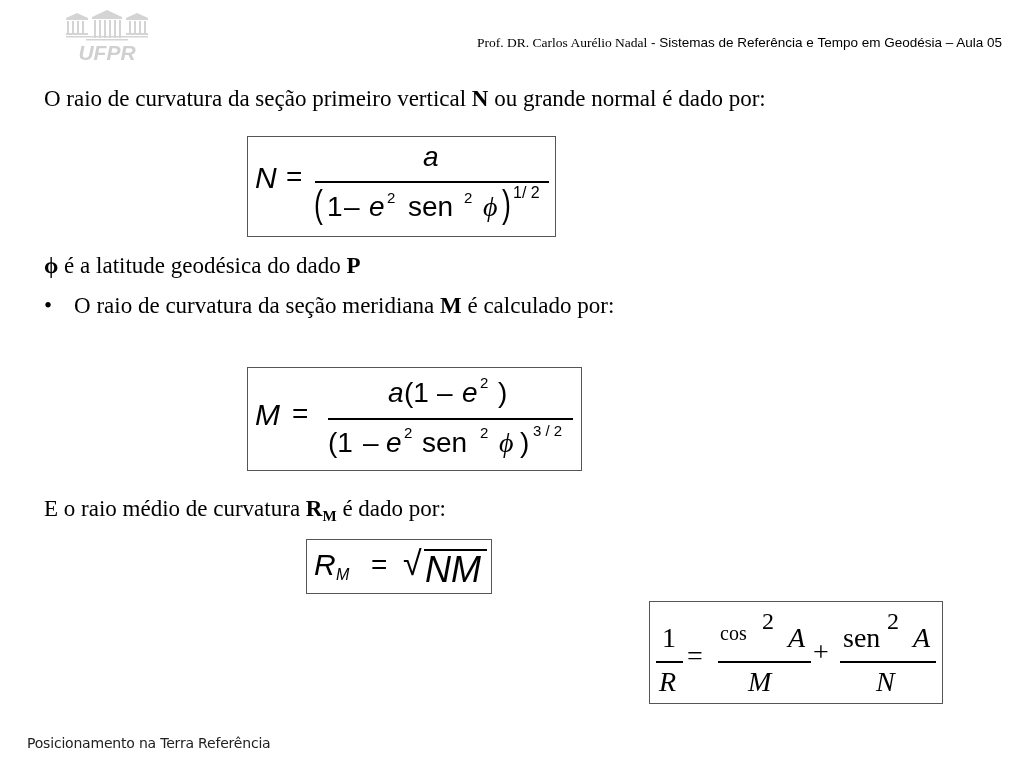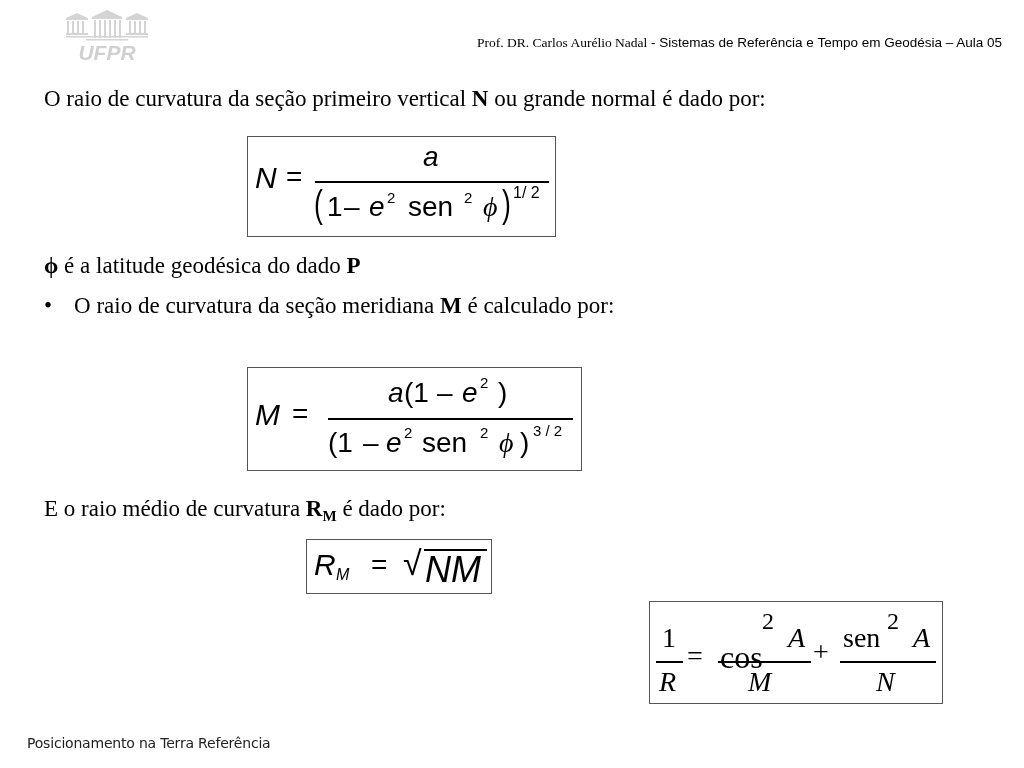--- a/index.html
+++ b/index.html
@@ -139,21 +139,21 @@
     <span class="abs it" style="left:118px; top:9px; font-size:36px;text-align:center;">NM</span>
   </div>
 </div>
 
 <div class="box" style="left:649px; top:601px; width:292px; height:101px;">
   <div class="serif" style="position:relative; width:100%; height:100%;">
     <span class="abs" style="left:12px; top:20px; font-size:28px;">1</span>
     <div class="hr" style="left:6px; top:59px; width:27px;"></div>
     <span class="abs it" style="left:9px; top:64px; font-size:28px;">R</span>
     <span class="abs" style="left:37px; top:38px; font-size:28px;">=</span>
-    <span class="abs" style="left:70px; top:20px; font-size:32px;margin-top:17px;">cos</span>
+    <span class="abs" style="left:70px; top:20px; font-size:20px;">cos</span>
     <span class="abs" style="left:112px; top:6px; font-size:24px;">2</span>
     <span class="abs it" style="left:138px; top:20px; font-size:28px;">A</span>
     <div class="hr" style="left:68px; top:59px; width:93px;"></div>
     <span class="abs it" style="left:98px; top:64px; font-size:28px;">M</span>
     <span class="abs" style="left:163px; top:34px; font-size:28px;">+</span>
     <span class="abs" style="left:193px; top:20px; font-size:28px;">sen</span>
     <span class="abs" style="left:237px; top:6px; font-size:24px;">2</span>
     <span class="abs it" style="left:263px; top:20px; font-size:28px;">A</span>
     <div class="hr" style="left:190px; top:59px; width:96px;"></div>
     <span class="abs it" style="left:226px; top:64px; font-size:28px;">N</span>

